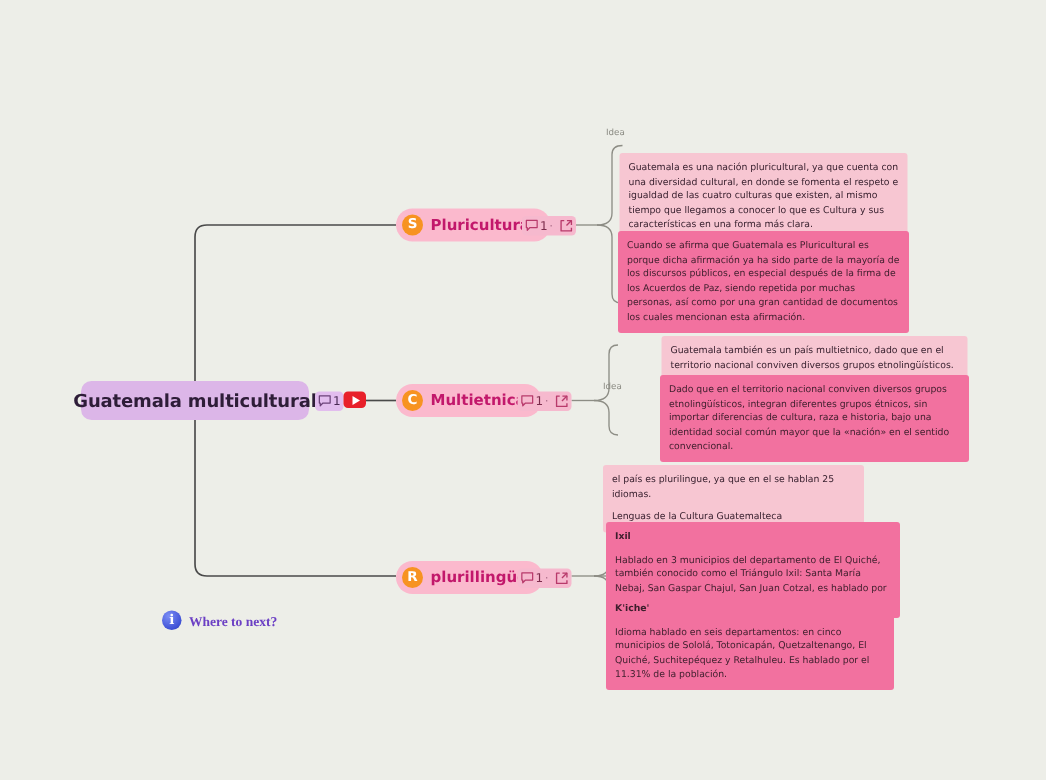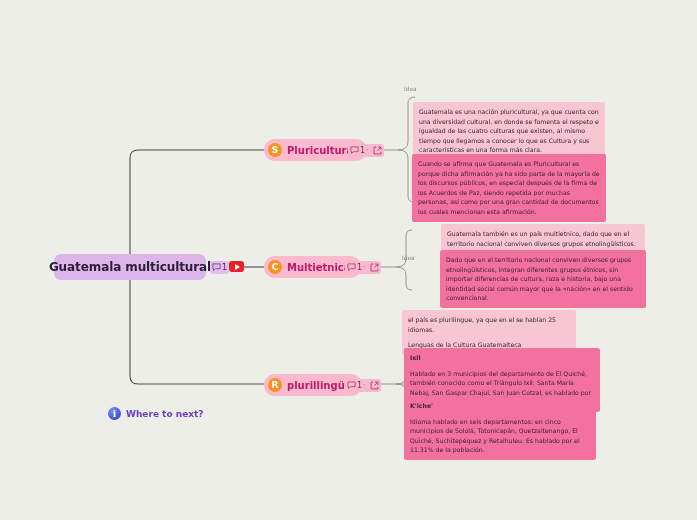--- a/index.html
+++ b/index.html
@@ -169,20 +169,21 @@
     display: flex;
     align-items: center;
     justify-content: center;
     flex: 0 0 auto;
   }
   .where-text {
     font-size: 9px;
     font-weight: bold;
     color: #6b3fc4;
     white-space: nowrap;
+    font-family: Liberation Serif, serif;
   }
 </style>
 </head>
 <body>
 
 <div id="canvas">
 
   <svg class="svg-layer" viewBox="0 0 697 520">
 
     <path d="M206,267 L130,267" fill="none" stroke="#4a4a4a" stroke-width="1.1"></path>

